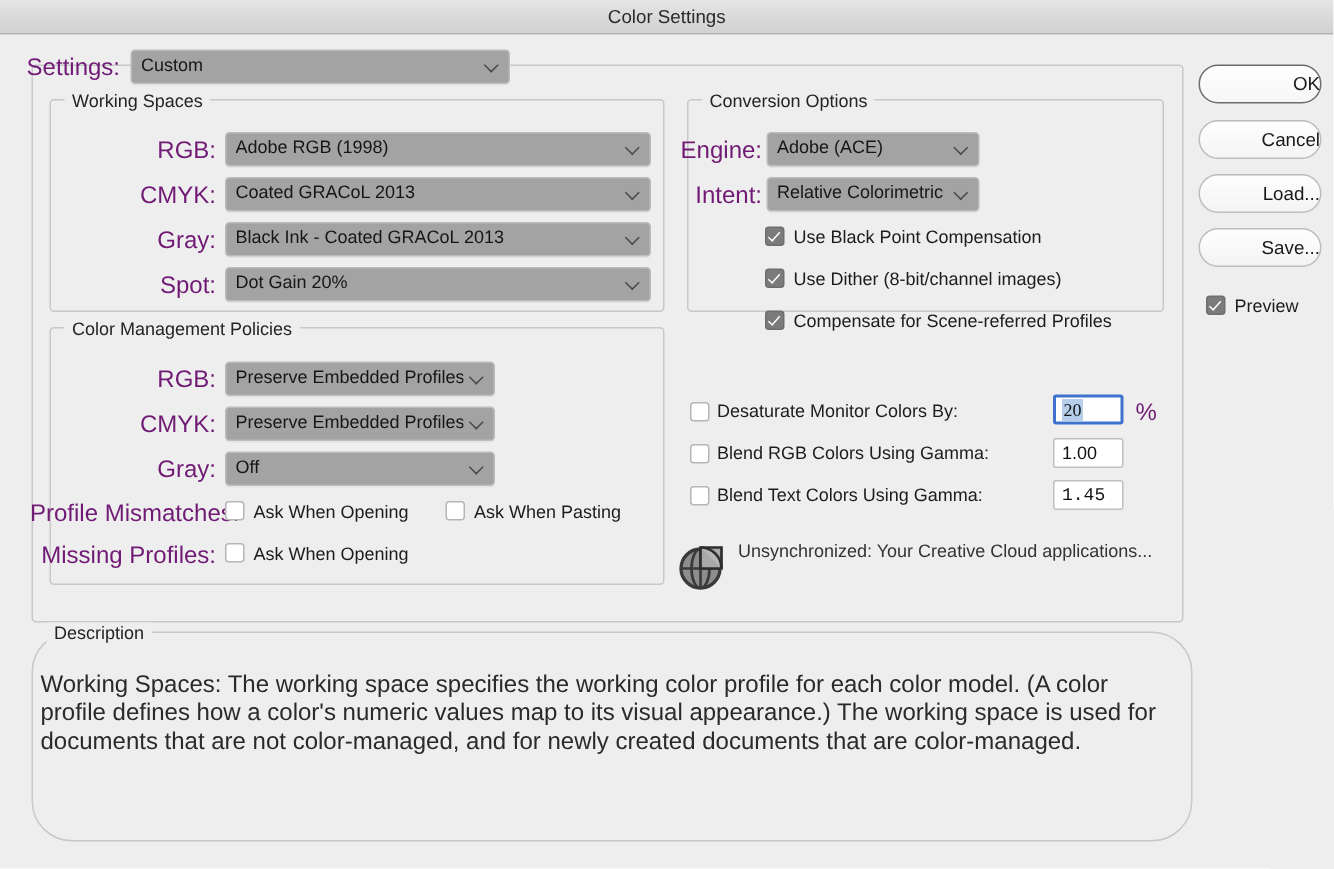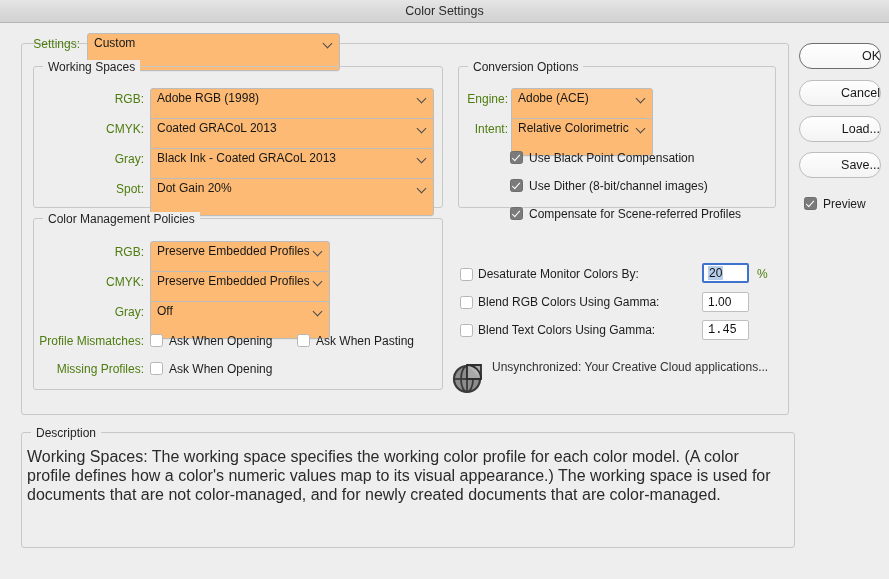--- a/index.html
+++ b/index.html
@@ -53,31 +53,31 @@
     padding: 0 5px;
     background: #eeeeee;
     font-size: 12px;
     color: #242424;
     white-space: nowrap;
   }
 
   
   .lbl {
     position: absolute;
-    font-size: 12px;
-    color: #4d7c0f;
+    font-size: 16px;
+    color: #701a75;
     white-space: nowrap;
   }
   .lbl.right { text-align: right; }
 
   
   .select {
     position: absolute;
-    height: 38px;
-    background: #fdba74;
+    height: 23px;
+    background: #a3a3a3;
     border: 1px solid #bcbcbc;
     border-radius: 3px;
     box-sizing: border-box;
     box-shadow: 0 1px 0 rgba(0,0,0,0.04);
     cursor: default;
   }
   .select .val {
     position: absolute;
     left: 6px;
     top: 2px;
@@ -120,20 +120,21 @@
     position: absolute;
     left: 5px;
     top: 2px;
     font-size: 12px;
     color: #111111;
     white-space: nowrap;
   }
   .field.focused {
     border: 2px solid #3f72cc;
     border-radius: 2px;
+    font-family: Liberation Serif, serif;
   }
   .field.focused .txt {
     left: 4px;
     top: 1px;
     background: #b6cee9;
     padding: 0 1px;
   }
 
   
   .cb {
@@ -348,18 +349,18 @@
   <div id="sync-text" style="left:492px; top:360px;">Unsynchronized: Your Creative Cloud applications...</div>
 
   <div class="btn default" style="left:799px; top:43px;">OK</div>
   <div class="btn" style="left:799px; top:116px;">Load...</div>
   <div class="btn" style="left:799px; top:80px;">Cancel</div>
   <div class="btn" style="left:799px; top:152px;">Save...</div>
 
   <div class="cb on" style="left:804px; top:197px;"></div>
   <div class="cb-label" style="left:823px; top:197px;">Preview</div>
 
-  <div class="group" style="left:21px; top:432px; width:774px; height:116px;">
+  <div class="group" style="left:21px; top:421px; width:774px; height:140px;border-radius:27px;">
     <div class="legend">Description</div>
   </div>
   <div id="desc-body" style="left:27px; top:447px; width:748px;">Working Spaces:  The working space specifies the working color profile for each color model.  (A color profile defines how a color's numeric values map to its visual appearance.)  The working space is used for documents that are not color-managed, and for newly created documents that are color-managed.</div>
 
 </div>
 
 </body></html>

